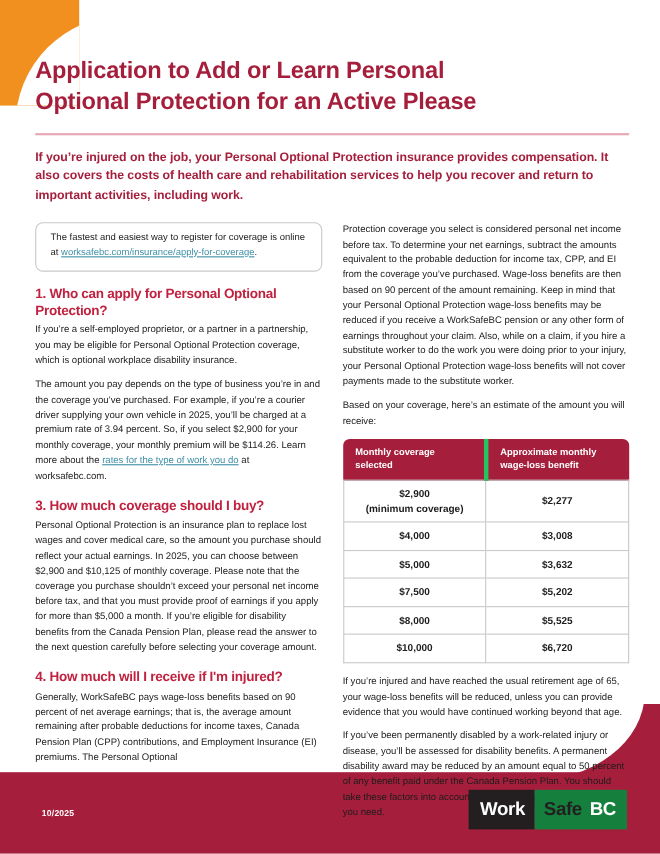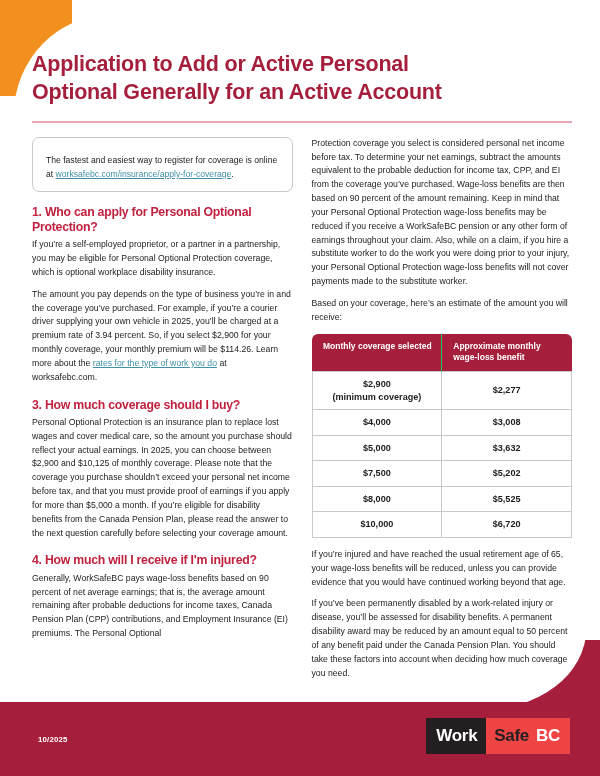--- a/index.html
+++ b/index.html
@@ -98,21 +98,21 @@
   .columns {
     display: flex;
     gap: 19px;
     margin-top: 14px;
   }
   .col { width: 262px; }
 
   .info-box {
     border: 1px solid #C9C9C9;
     border-radius: 7px;
-    padding: 16px 11px 9px 13px;
+    padding: 6px 11px 9px 13px;
     font-size: 8.6px;
     line-height: 1.62;
     color: #222222;
     margin-bottom: 13px;
   }
 
   .link {
     color: #3F8FA6;
     text-decoration: underline;
   }
@@ -144,21 +144,21 @@
   }
   table.rates th {
     background: #A51F3C;
     color: #ffffff;
     font-size: 8.5px;
     font-weight: bold;
     text-align: left;
     padding: 7px 9px 8px 11px;
     line-height: 1.33;
     vertical-align: top;
-    border-right: 1px solid #22c55e;
+    border-right: 4px solid #22c55e;
   }
   table.rates th:last-child { border-right: none; }
   table.rates tr:first-child th:first-child { border-top-left-radius: 6px; }
   table.rates tr:first-child th:last-child  { border-top-right-radius: 6px; margin-top: 14px; }
 
   table.rates td {
     font-size: 9.1px;
     font-weight: bold;
     color: #1c1c1c;
     text-align: center;
@@ -199,45 +199,46 @@
     letter-spacing: -0.3px;
   }
   .logo-work {
     background: #231F20;
     color: #ffffff;
     padding: 0 9px 0 10px;
     display: flex;
     align-items: center;
   }
   .logo-safebc {
-    background: #ef4444;
+    background: #15803d;
     padding: 0 10px 0 8px;
     display: flex;
     align-items: center;
     gap: 7px;
   }
   .logo-safe { color: #231F20; }
   .logo-bc   { color: #ffffff; }
 </style>
 </head>
 <body>
 
 <div class="corner-orange"></div>
 <div class="footer-swoosh"></div>
 <div class="footer-bar"></div>
 
 <div class="page">
 
   <h1 class="doc-title">
-    <span>Application to Add or Active Personal</span><br>
-    <span>Optional Generally for an Active Account</span>
+    <span>Application to Add or Learn Personal</span><br>
+    <span>Optional Protection for an Active Please</span>
   </h1>
 
   <div class="title-rule"></div>
 
+  <p class="lede">If you’re injured on the job, your Personal Optional Protection insurance provides compensation. It also covers the costs of health care and rehabilitation services to help you recover and return to important activities, including work.</p>
 
   <div class="columns">
 
     <div class="col">
 
       <div class="info-box">
         <span>The fastest and easiest way to register for coverage is online at </span><a class="link" href="#">worksafebc.com/insurance/apply-for-coverage</a><span>.</span>
       </div>
 
       <h2 class="section">1. Who can apply for Personal Optional Protection?</h2>

